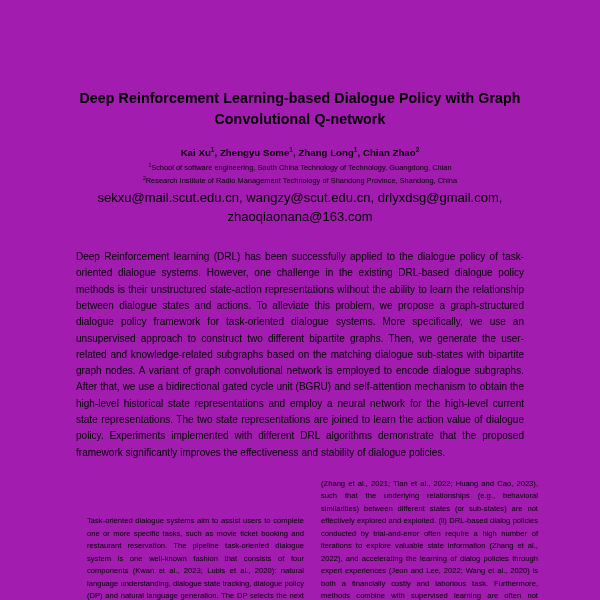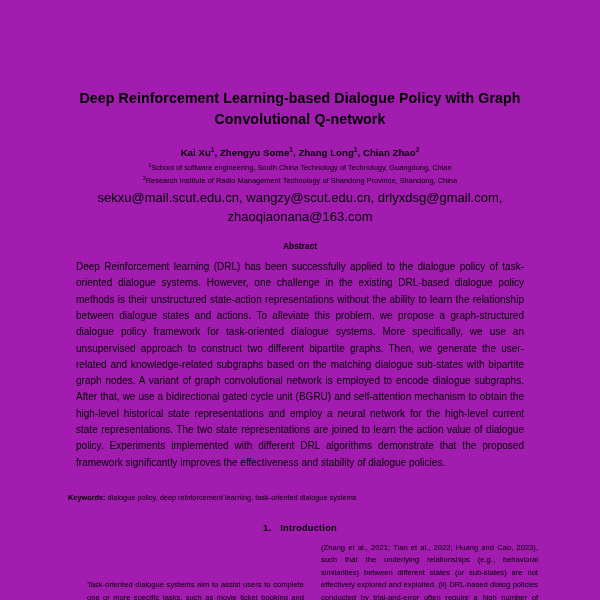--- a/index.html
+++ b/index.html
@@ -162,33 +162,26 @@
       <span>Zhengyu Some</span><sup>1</sup>,
       <span>Zhang Long</span><sup>1</sup>,
       <span>Chian Zhao</span><sup>2</sup>
     </div>
     <div class="affil-line"><sup>1</sup><span>School of software engineering, South China Technology of Technology, Guangdong, Chian</span></div>
     <div class="affil-line"><sup>2</sup><span>Research Institute of Radio Management Technology of Shandong Province, Shandong, China</span></div>
     <div class="email-line">sekxu@mail.scut.edu.cn, wangzy@scut.edu.cn, drlyxdsg@gmail.com, zhaoqiaonana@163.com</div>
   </div>
 
   <div class="abstract-block">
-    <div class="abstract-heading">Abstract</div>
     <div class="abstract-body">
       <p>Deep Reinforcement learning (DRL) has been successfully applied to the dialogue policy of task-oriented dialogue systems. However, one challenge in the existing DRL-based dialogue policy methods is their unstructured state-action representations without the ability to learn the relationship between dialogue states and actions. To alleviate this problem, we propose a graph-structured dialogue policy framework for task-oriented dialogue systems. More specifically, we use an unsupervised approach to construct two different bipartite graphs. Then, we generate the user-related and knowledge-related subgraphs based on the matching dialogue sub-states with bipartite graph nodes. A variant of graph convolutional network is employed to encode dialogue subgraphs. After that, we use a bidirectional gated cycle unit (BGRU) and self-attention mechanism to obtain the high-level historical state representations and employ a neural network for the high-level current state representations. The two state representations are joined to learn the action value of dialogue policy. Experiments implemented with different DRL algorithms demonstrate that the proposed framework significantly improves the effectiveness and stability of dialogue policies.</p>
     </div>
   </div>
 
-  <div class="keywords-block">
-    <div class="keywords-line"><span class="keywords-label">Keywords:</span><span> dialogue policy, deep reinforcement learning, task-oriented dialogue systems</span></div>
-  </div>
 
-  <div class="section-heading">
-    <span class="section-num">1.</span><span>Introduction</span>
-  </div>
 
   <div class="columns">
     <div class="col col-left">
       <p>Task-oriented dialogue systems aim to assist users to complete one or more specific tasks, such as movie ticket booking and restaurant reservation. The pipeline task-oriented dialogue system is one well-known fashion that consists of four components (Kwan et al., 2023; Lubis et al., 2020): natural language understanding, dialogue state tracking, dialogue policy (DP) and natural language generation. The DP selects the next system action based on the current dialogue state, which determines the entire dialogue flow (Peng et al., 2017; Kwan et al., 2023). We focus on dialogue policy learning (DPL).</p>
     </div>
     <div class="col col-right">
       <p>(Zhang et al., 2021; Tian et al., 2022; Huang and Cao, 2023), such that the underlying relationships (e.g., behavioral similarities) between different states (or sub-states) are not effectively explored and exploited. (ii) DRL-based dialog policies conducted by trial-and-error often require a high number of iterations to explore valuable state information (Zhang et al., 2022), and accelerating the learning of dialog policies through expert experiences (Jeon and Lee, 2022; Wang et al., 2020) is both a financially costly and laborious task. Furthermore, methods combine with supervised learning are often not available for a very large number of state spaces. (iii) Some traditional DRL-based dialogue policy methods (Chang et al., 2017; Li et al., 2020) are not sample-efficient. The dialogue agent training with limited samples does not achieve a satisfactory performance, and it is also expensive and time-consuming to obtain data by interacting</p>
     </div>
   </div>
 

